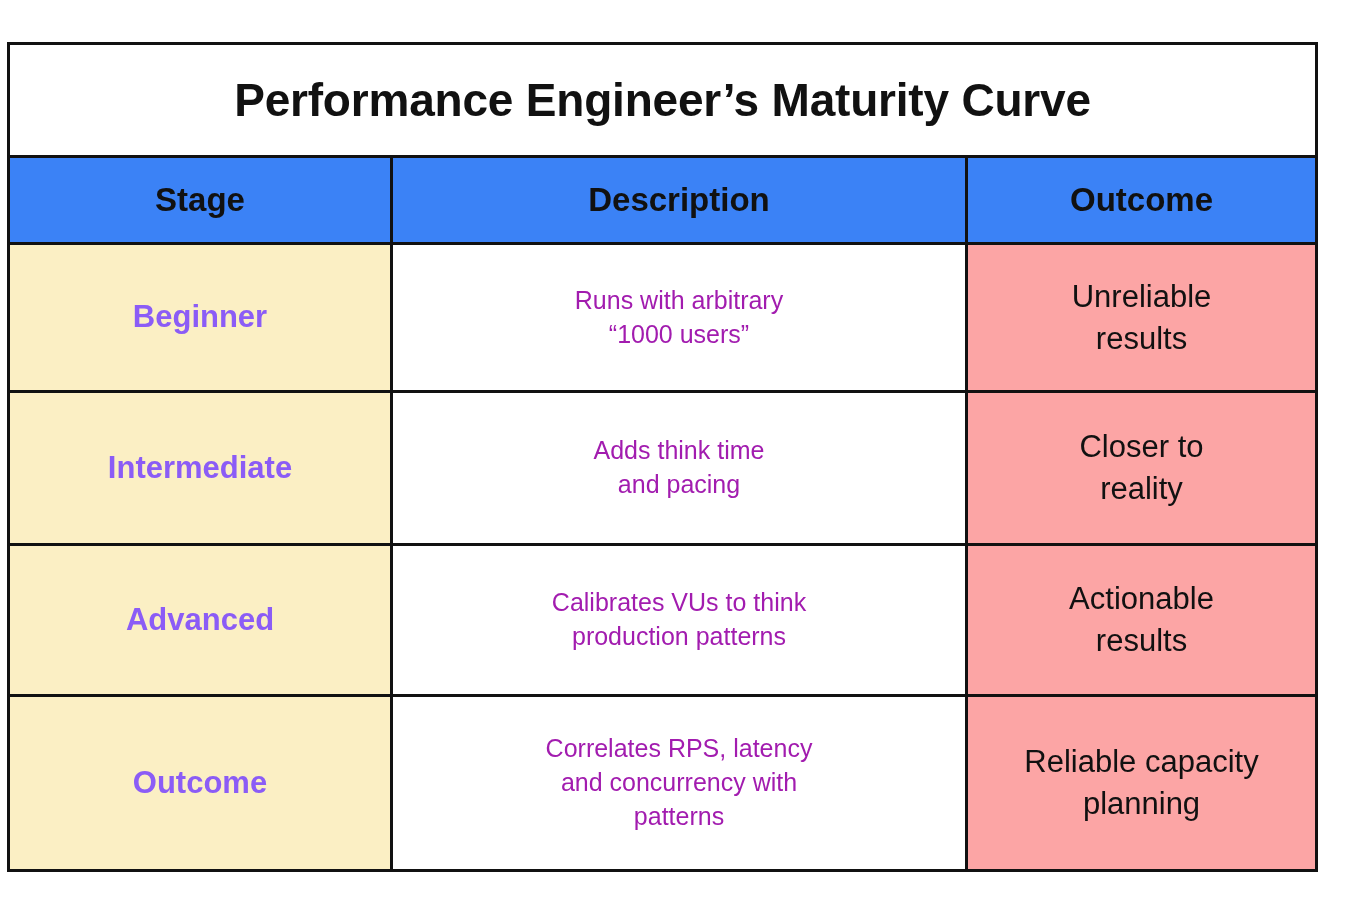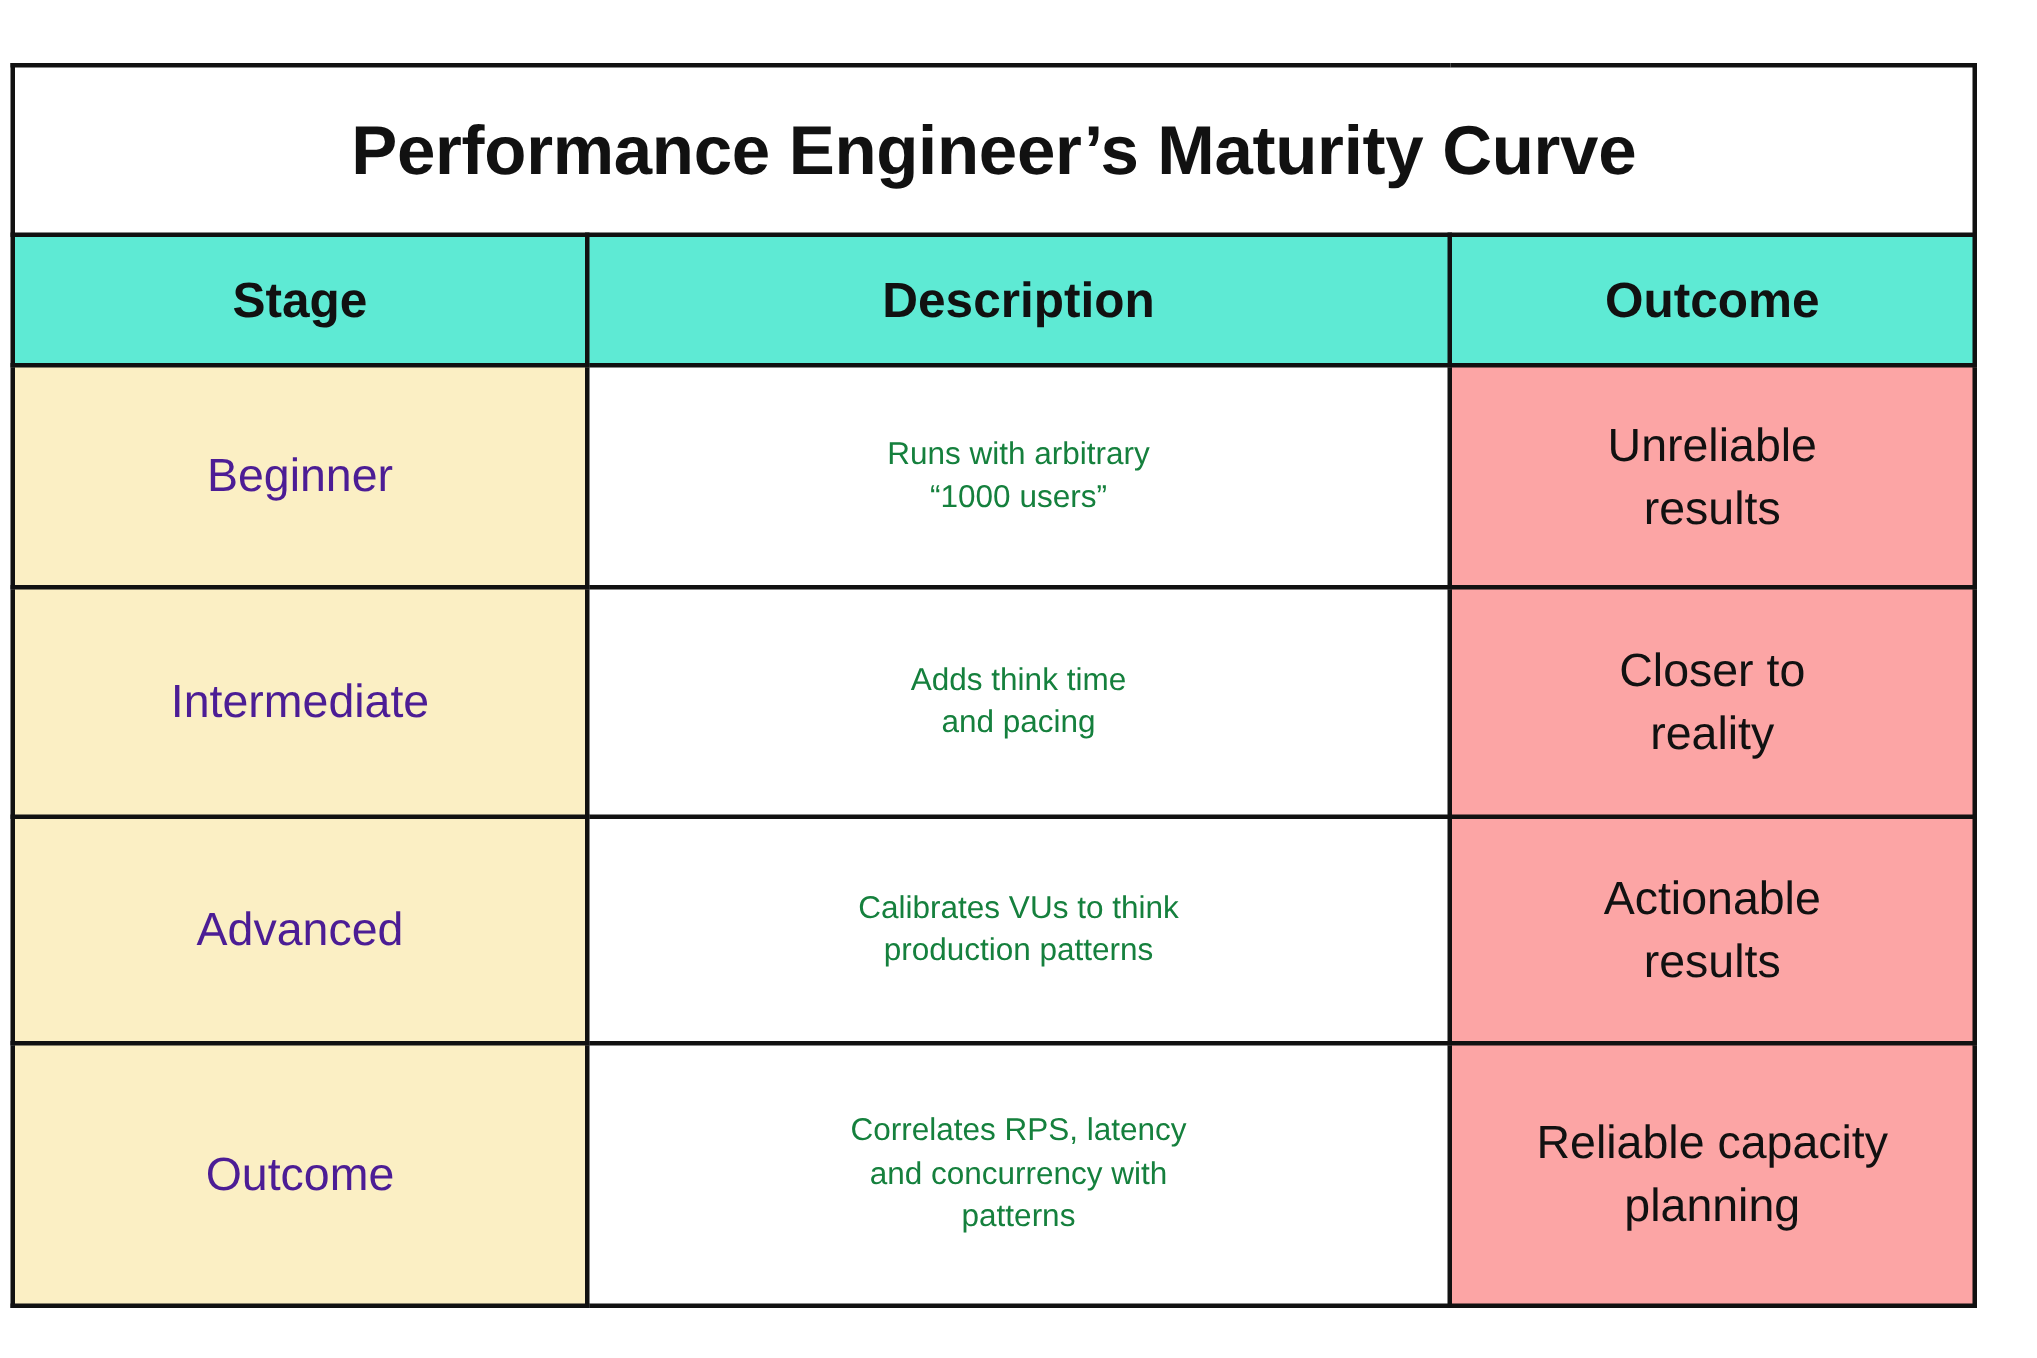--- a/index.html
+++ b/index.html
@@ -59,21 +59,21 @@
     font-weight: 700;
     letter-spacing: -0.2px;
     line-height: 1.05;
     color: #111111;
     white-space: nowrap;
   }
 
   
   .header-cell {
     height: 84px;
-    background: #5eead4;
+    background: #3b82f6;
   }
   .header-text {
     font-size: 33px;
     font-weight: 700;
     line-height: 1.1;
     color: #111111;
   }
 
   
   .row-r1 td { height: 145px; }
@@ -86,29 +86,29 @@
   }
   .cell-description {
     background: #ffffff;
   }
   .cell-outcome {
     background: #fca5a5;
   }
 
   .stage-text {
     font-size: 31px;
-    font-weight: 400;
+    font-weight: 700;
     line-height: 1.18;
-    color: #4c1d95;
+    color: #8b5cf6;
   }
   .desc-text {
-    font-size: 21px;
+    font-size: 25px;
     font-weight: 400;
     line-height: 1.35;
-    color: #15803d;
+    color: #a21caf;
     padding: 0 14px;
   }
   .outcome-text {
     font-size: 31px;
     font-weight: 400;
     line-height: 1.35;
     color: #111111;
     padding: 0 10px;
   }
   .desc-text .ln,

